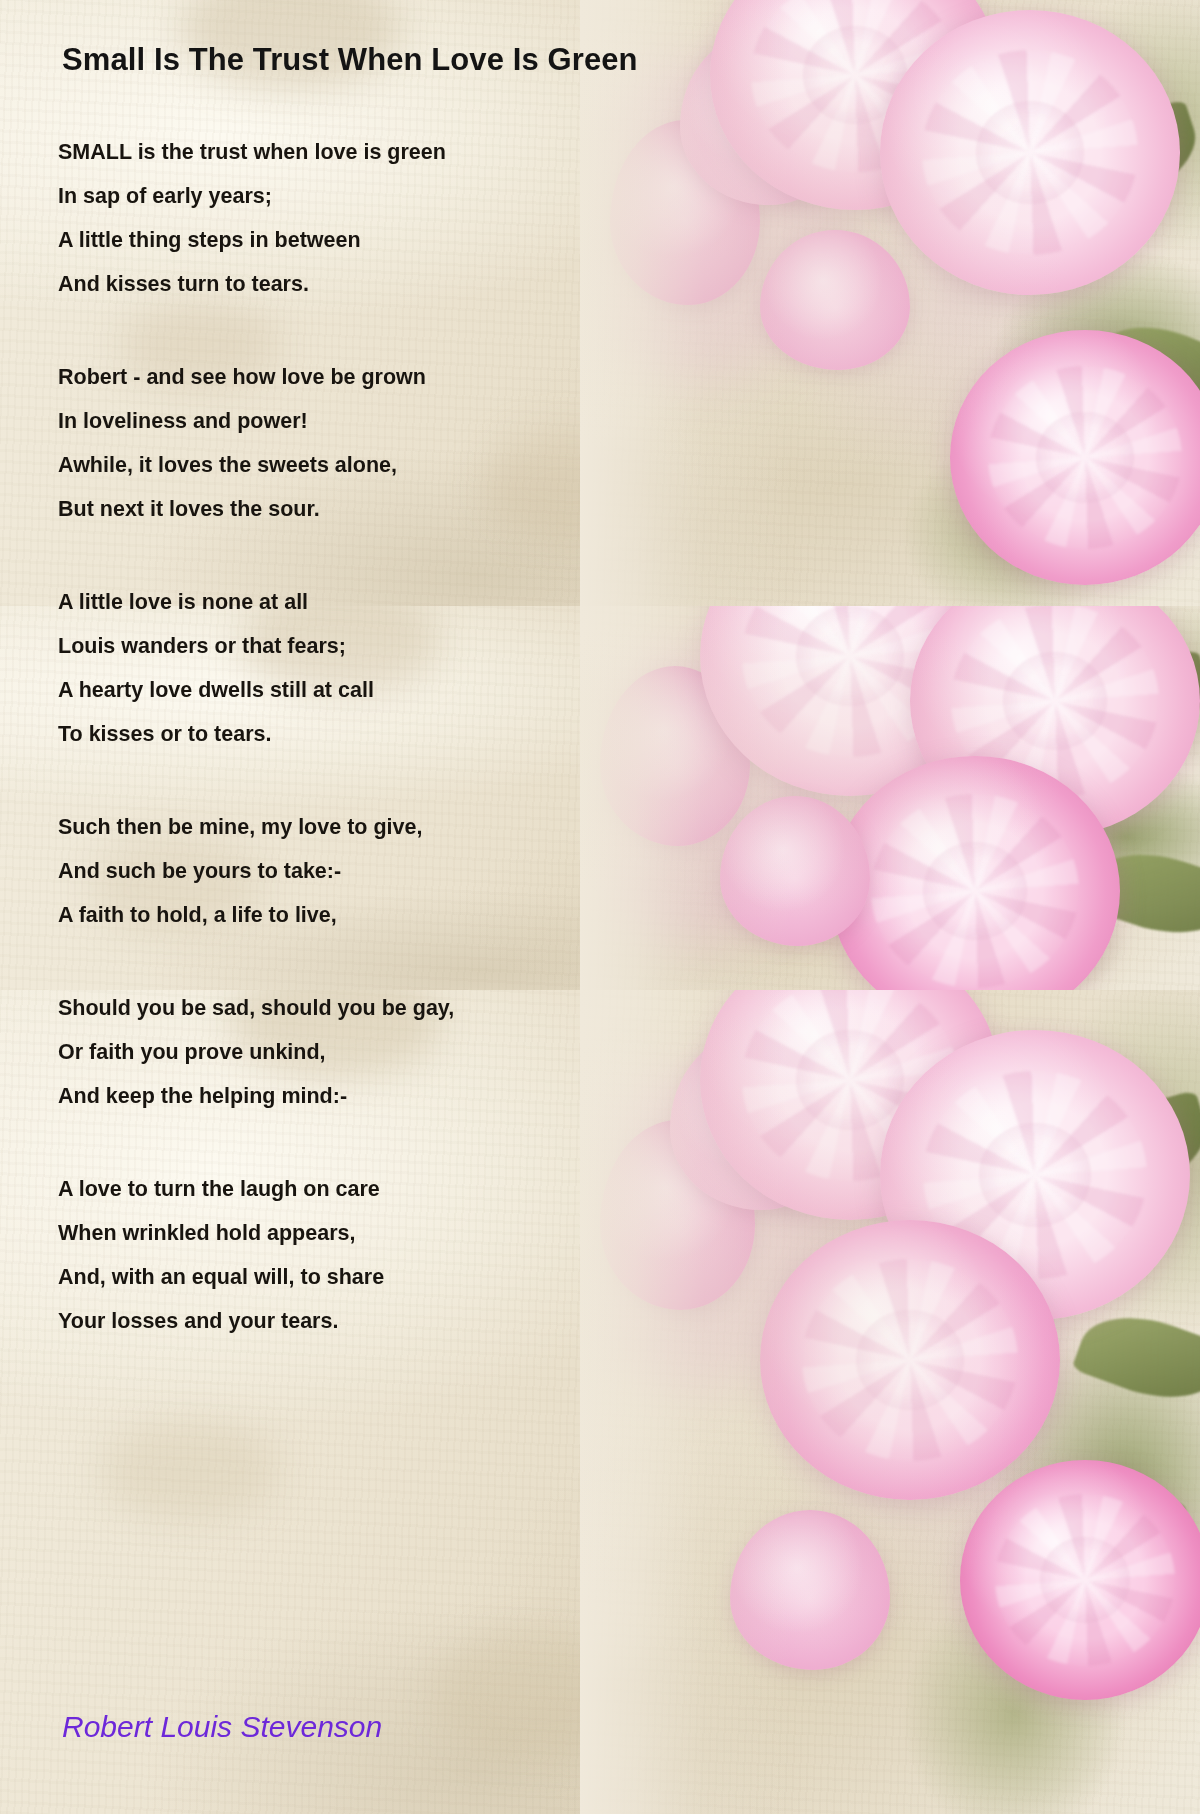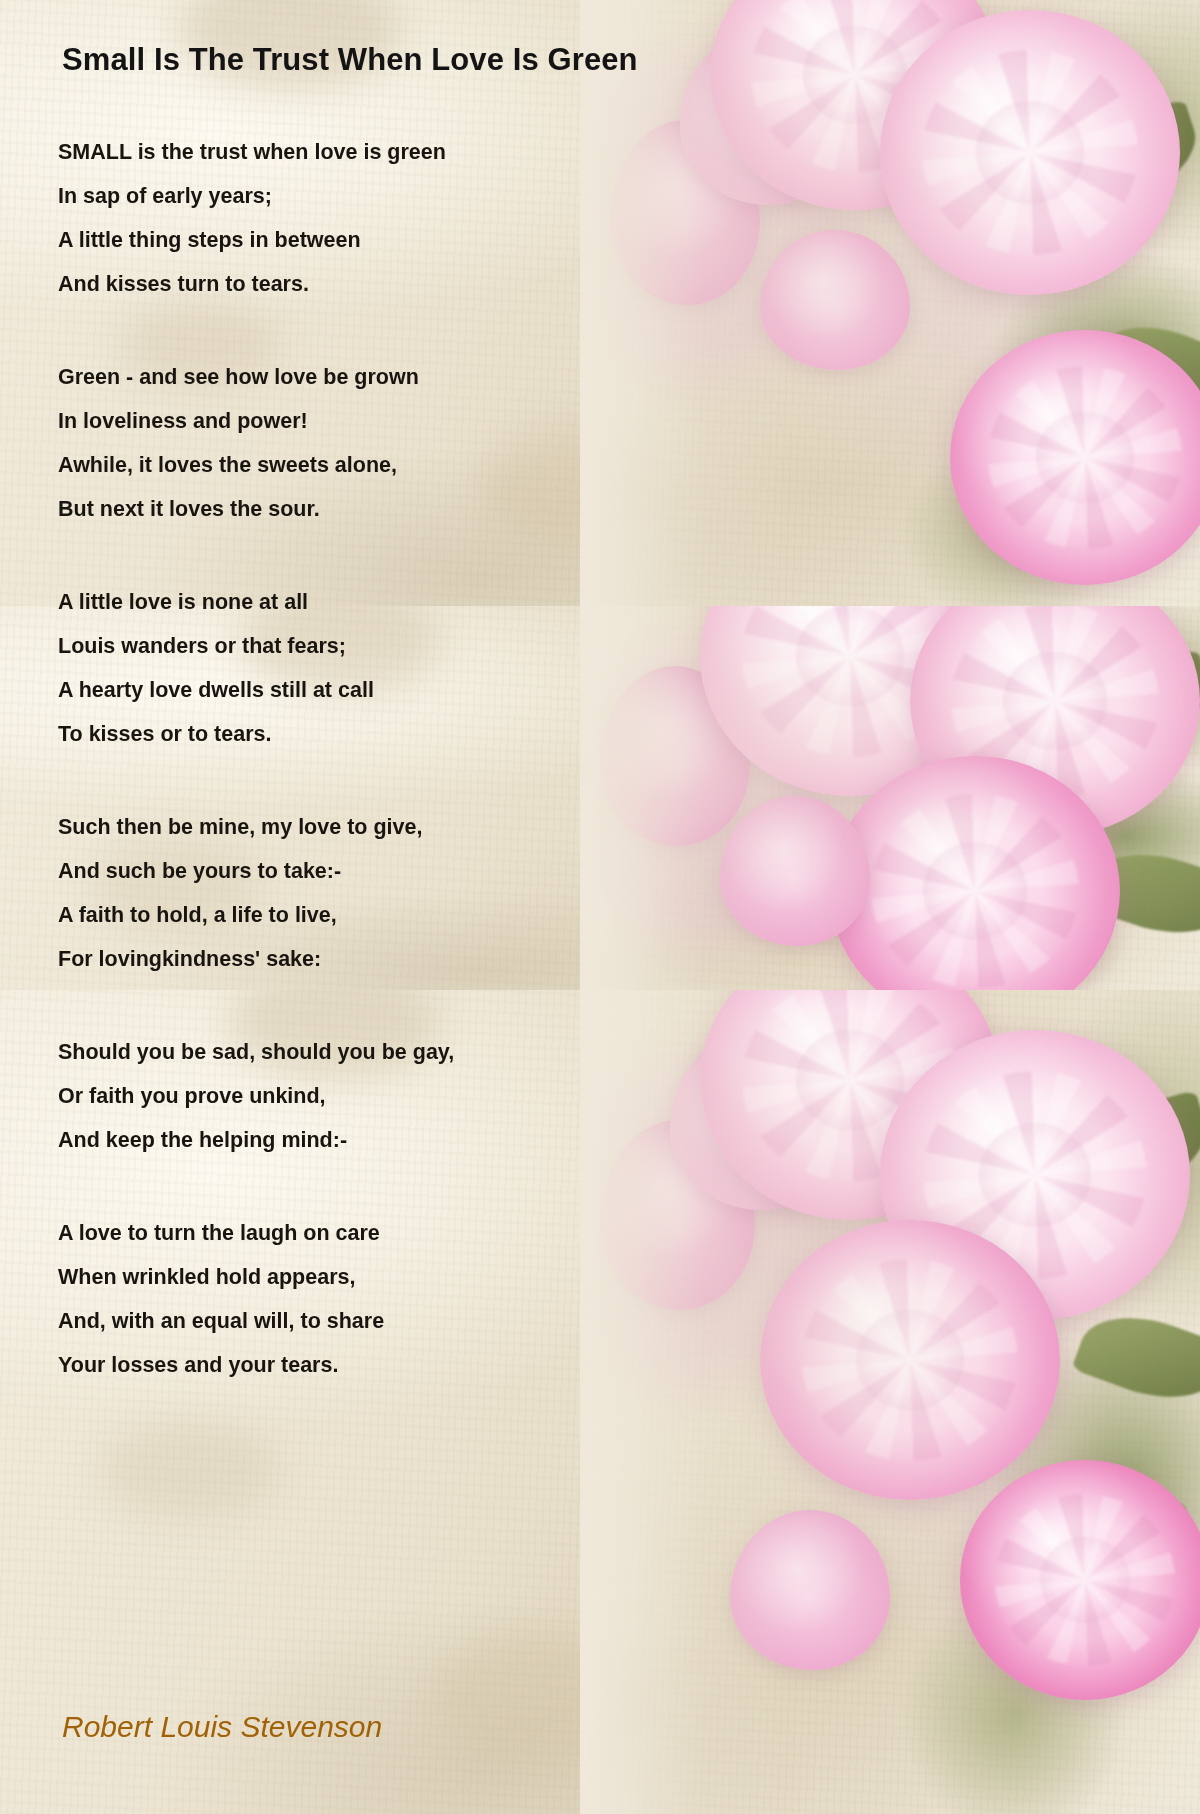--- a/index.html
+++ b/index.html
@@ -171,21 +171,21 @@
     color: #18140f;
     line-height: 44px;
     white-space: nowrap;
   }
   .author {
     position: absolute;
     left: 62px;
     top: 1710px;
     font-size: 30px;
     font-style: italic;
-    color: #a16207;
+    color: #6d28d9;
     font-family: "Liberation Sans", sans-serif;
   }
 </style>
 </head>
 <body>
 
 <div id="page">
 
   <div class="band band-1">
     <div class="paper"></div>
@@ -252,36 +252,35 @@
     <div class="poem-title">Small Is The Trust When Love Is Green</div>
 
     <div class="stanzas">
       <div class="stanza">
         <div class="line">SMALL is the trust when love is green</div>
         <div class="line">In sap of early years;</div>
         <div class="line">A little thing steps in between</div>
         <div class="line">And kisses turn to tears.</div>
       </div>
       <div class="stanza">
-        <div class="line">Green - and see how love be grown</div>
+        <div class="line">Robert - and see how love be grown</div>
         <div class="line">In loveliness and power!</div>
         <div class="line">Awhile, it loves the sweets alone,</div>
         <div class="line">But next it loves the sour.</div>
       </div>
       <div class="stanza">
         <div class="line">A little love is none at all</div>
         <div class="line">Louis wanders or that fears;</div>
         <div class="line">A hearty love dwells still at call</div>
         <div class="line">To kisses or to tears.</div>
       </div>
       <div class="stanza">
         <div class="line">Such then be mine, my love to give,</div>
         <div class="line">And such be yours to take:-</div>
         <div class="line">A faith to hold, a life to live,</div>
-        <div class="line">For lovingkindness' sake:</div>
       </div>
       <div class="stanza">
         <div class="line">Should you be sad, should you be gay,</div>
         <div class="line">Or faith you prove unkind,</div>
         <div class="line">And keep the helping mind:-</div>
       </div>
       <div class="stanza">
         <div class="line">A love to turn the laugh on care</div>
         <div class="line">When wrinkled hold appears,</div>
         <div class="line">And, with an equal will, to share</div>

